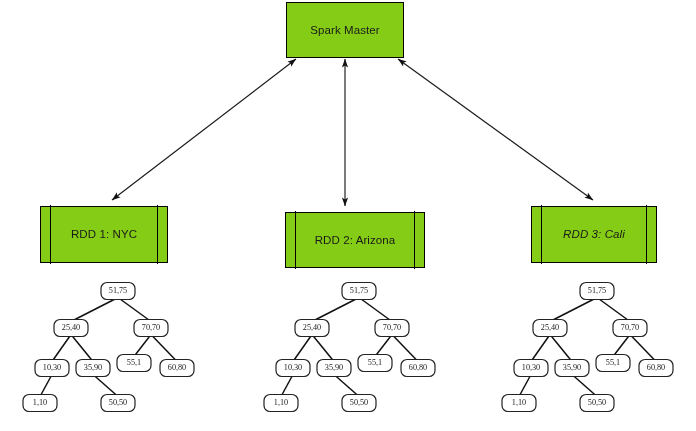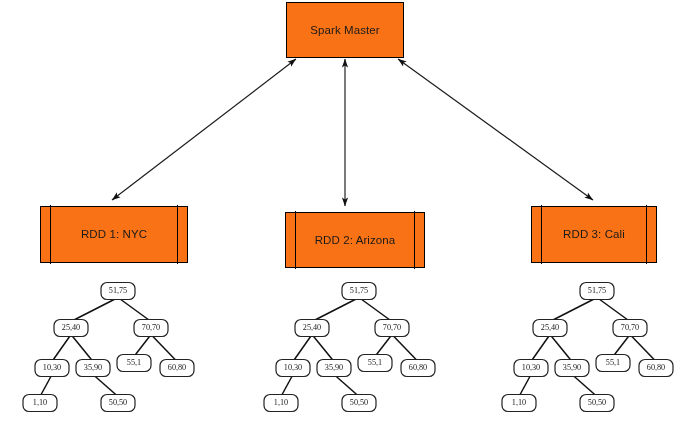--- a/index.html
+++ b/index.html
@@ -15,21 +15,21 @@
     width: 696px;
     height: 431px;
     background: #ffffff;
     overflow: hidden;
   }
   
   .node-box {
     position: absolute;
     box-sizing: border-box;
     border: 1.6px solid #000000;
-    background: #f97316;
+    background: #84cc16;
     display: flex;
     align-items: center;
     justify-content: center;
     font-family: "Liberation Sans", sans-serif;
     font-size: 11.5px;
     color: #1a1a1a;
     letter-spacing: .1px;
   }
   .node-box .box-label {
     display: block;
@@ -229,27 +229,27 @@
           <text x="597" y="403.5" class="tnode-text">50,50</text>
         </g>
       </g>
     </svg>
 
   <div class="node-box" id="master-box" style="left: 286px; top: 2px; width: 118px; height: 56px;">
     <span class="box-label">Spark Master</span>
   </div>
 
   <div id="rdd-container">
-      <div class="node-box rdd-box" style="left: 40px; top: 206px; width: 148px; height: 57px;">
+      <div class="node-box rdd-box" style="left: 40px; top: 206px; width: 128px; height: 57px;">
         <span class="box-label">RDD 1: NYC</span>
       </div>
       <div class="node-box rdd-box" style="left: 285px; top: 212px; width: 140px; height: 56px;">
         <span class="box-label">RDD 2: Arizona</span>
       </div>
-      <div class="node-box rdd-box" style="left: 531px; top: 206px; width: 126px; height: 57px;">
+      <div class="node-box rdd-box" style="left: 531px; top: 206px; width: 126px; height: 57px; font-style: italic;">
         <span class="box-label">RDD 3: Cali</span>
       </div>
     </div>
 
   <svg class="layer arrows" id="arrows-layer" viewBox="0 0 696 431">
     <defs>
       <marker id="ah-end" markerWidth="9" markerHeight="9" refX="7.4" refY="3.1" orient="auto" markerUnits="strokeWidth">
         <path d="M0,0.4 L7.6,3.1 L0,5.8 L1.7,3.1 Z" fill="#111111"></path>
       </marker>
       <marker id="ah-start" markerWidth="9" markerHeight="9" refX="0.2" refY="3.1" orient="auto" markerUnits="strokeWidth">

